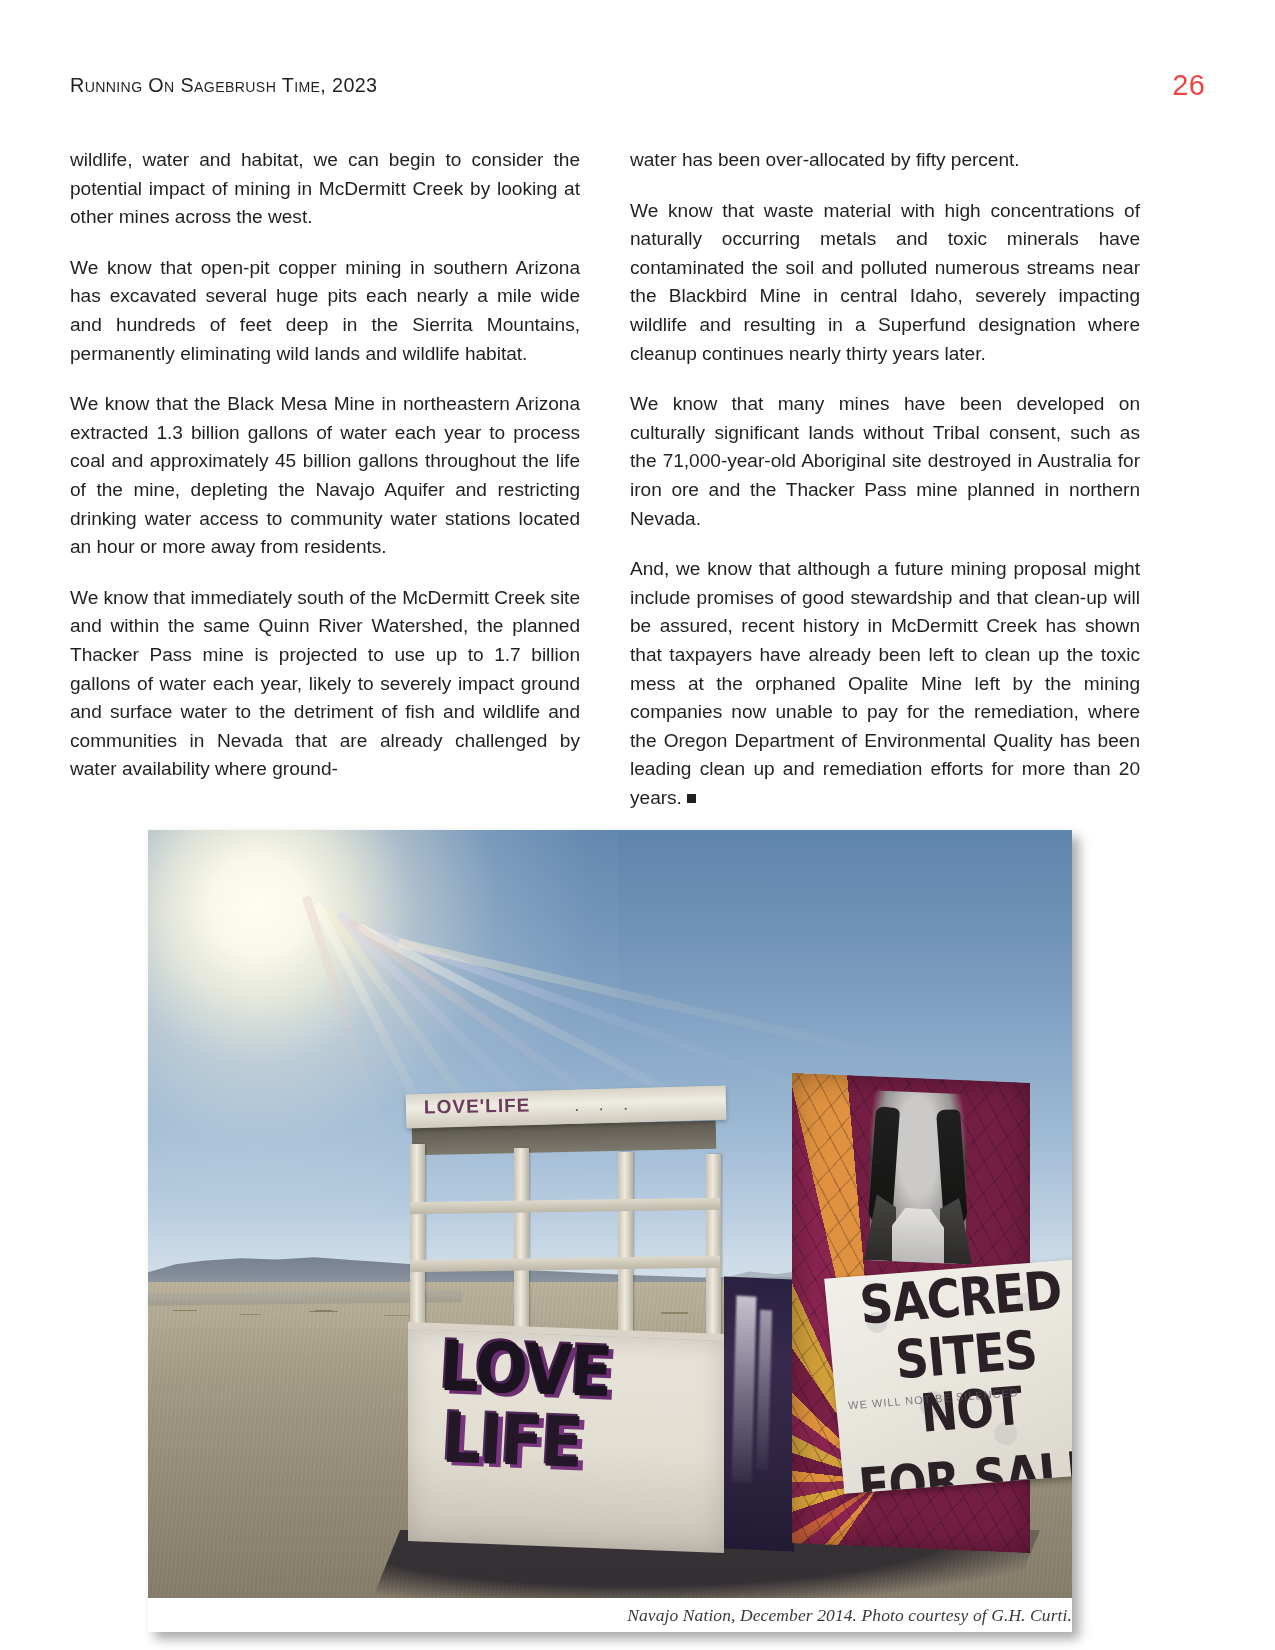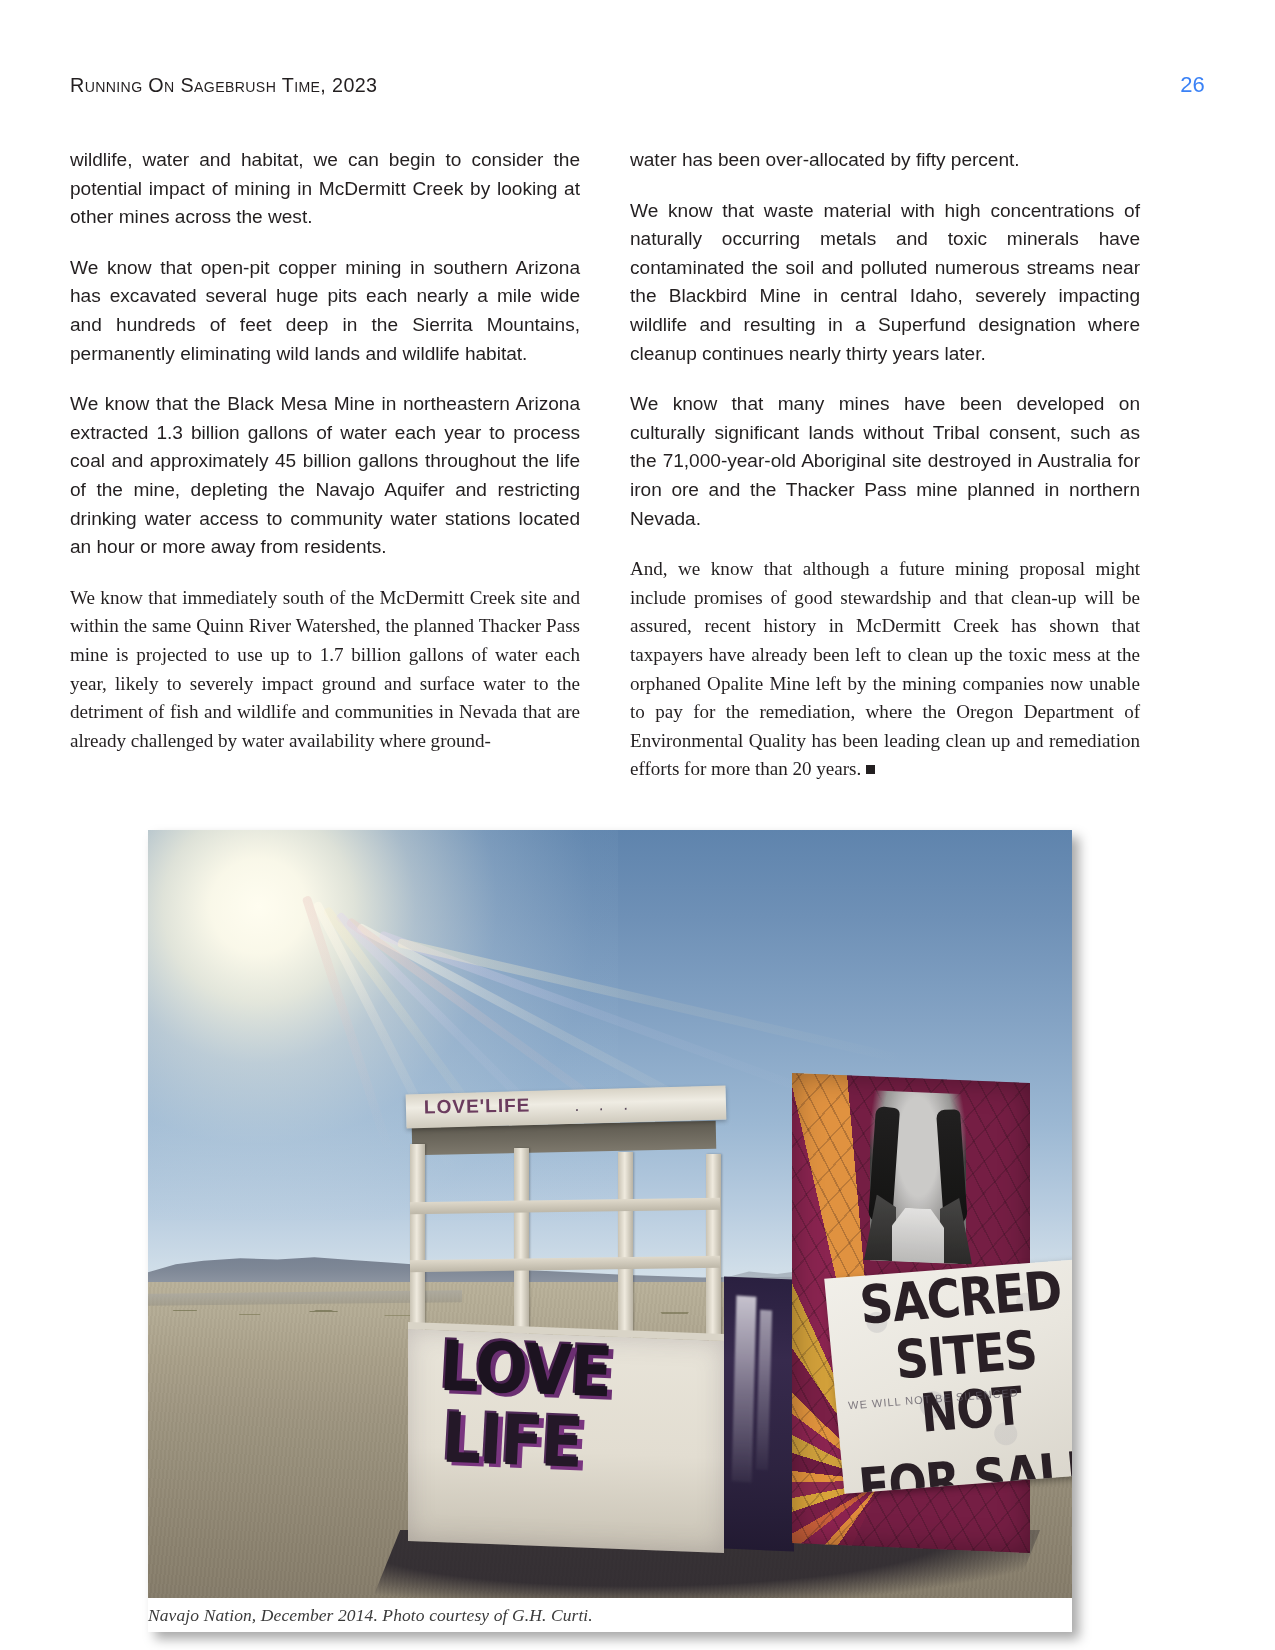--- a/index.html
+++ b/index.html
@@ -38,22 +38,22 @@
     font-size: 21px;
     letter-spacing: 0.4px;
     font-variant: small-caps;
     text-transform: capitalize;
     color: #231f20;
     white-space: nowrap;
     transform: scaleX(0.94);
     transform-origin: left center;
   }
   .running-head-folio {
-    font-size: 22px;
-    color: #3b82f6;
+    font-size: 29px;
+    color: #ef4444;
     letter-spacing: 0.2px;
   }
 
   
   .columns {
     position: absolute;
     left: 70px;
     top: 146px;
     width: 1090px;
     display: flex;
@@ -67,21 +67,20 @@
     font-size: 19.1px;
     line-height: 28.6px;
     text-align: justify;
     text-justify: inter-word;
     hyphens: none;
     color: #231f20;
     letter-spacing: -0.02px;
   }
   .col p.last {
     margin-bottom: 12px;
-    font-family: Liberation Serif, serif;
   }
   .endmark {
     display: inline-block;
     width: 9px;
     height: 9px;
     background: #231f20;
     margin-left: 5px;
     vertical-align: 1px;
   }
 
@@ -457,21 +456,21 @@
     transform: skewX(-22deg);
   }
 
   
   .caption {
     width: 924px;
     height: 34px;
     background: #ffffff;
     display: flex;
     align-items: center;
-    justify-content: flex-start;
+    justify-content: flex-end;
   }
   .caption-text {
     font-family: "Liberation Serif", serif;
     font-style: italic;
     font-size: 17.5px;
     color: #3a3a3a;
     letter-spacing: 0.1px;
   }
 </style>
 </head>

